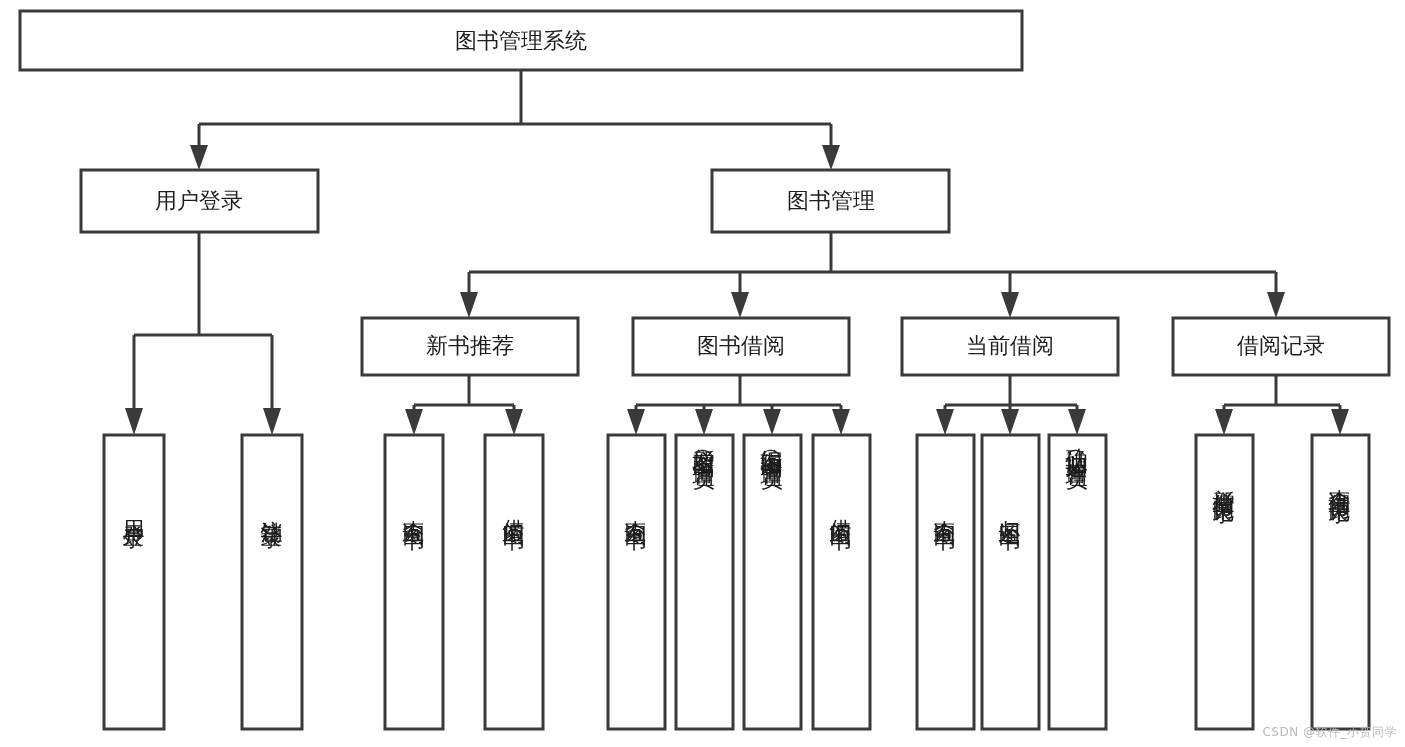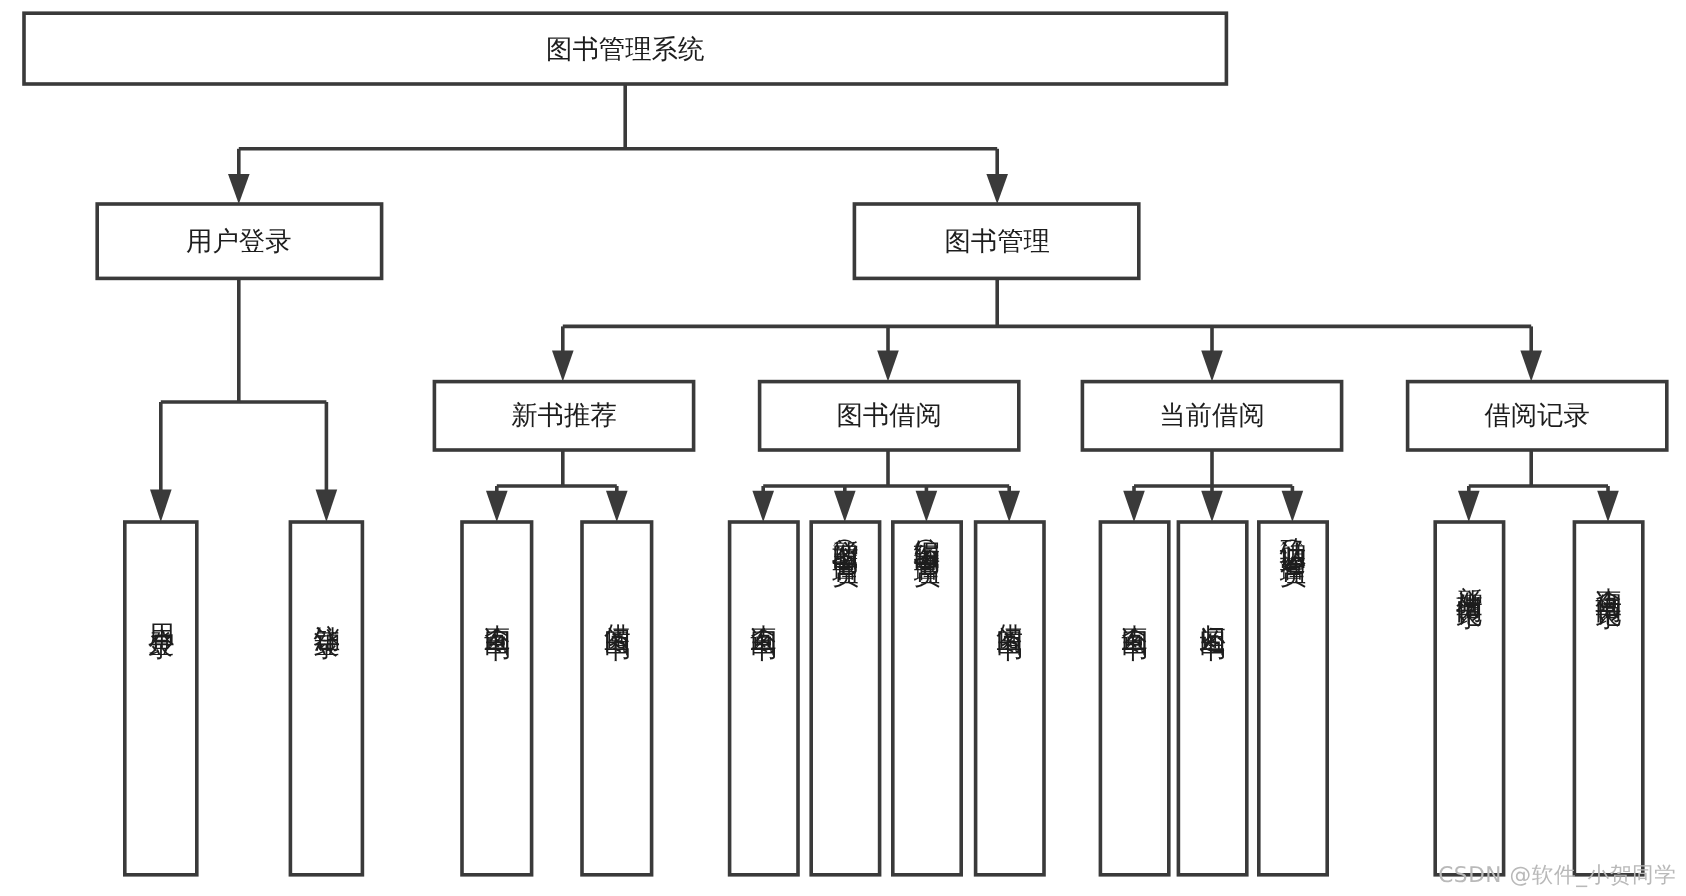--- a/index.html
+++ b/index.html
@@ -52,21 +52,21 @@
     writing-mode: vertical-rl;
     text-orientation: upright;
     letter-spacing: 3px;
     text-anchor: middle;
   }
   .watermark {
     position: absolute;
     right: 8px;
     bottom: 6px;
     font-family: "DejaVu Sans", "Liberation Sans", sans-serif;
-    font-size: 18px;
+    font-size: 12px;
     color: #b9b9b9;
     white-space: nowrap;
     letter-spacing: 0.5px;
   }
 </style>
 </head>
 <body>
 
 <div id="diagram-root">
 

